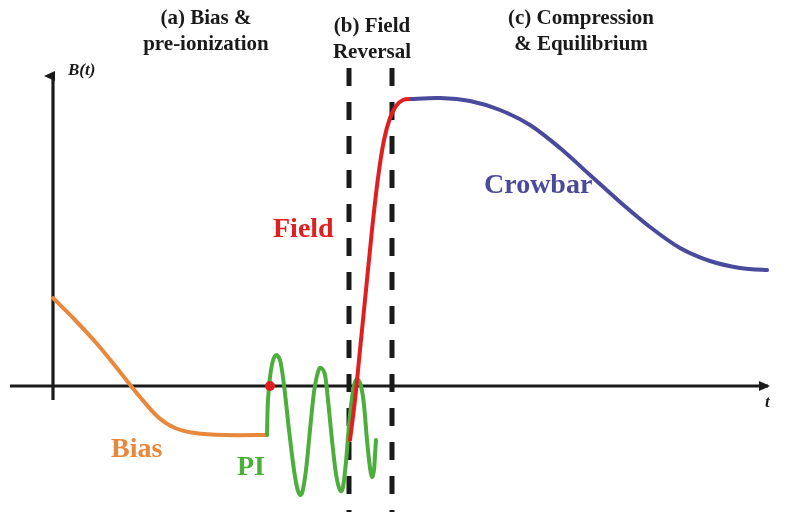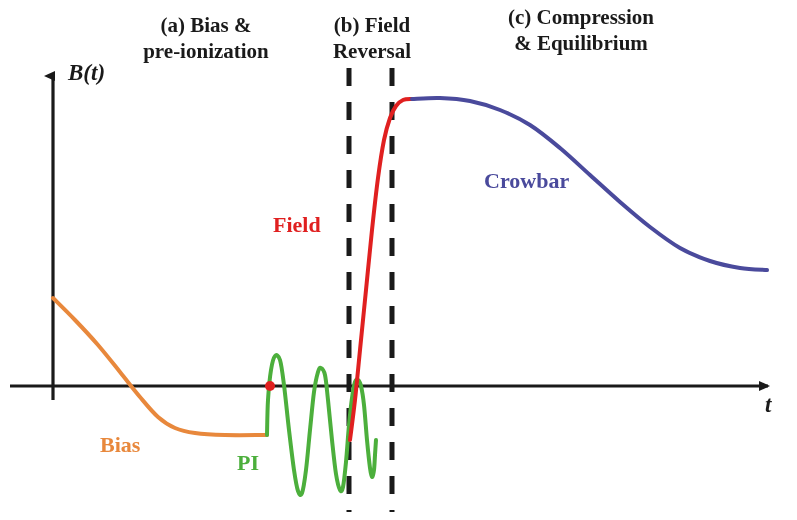--- a/index.html
+++ b/index.html
@@ -24,43 +24,43 @@
   .phase-header {
     position: absolute;
     text-align: center;
     font-family: "Liberation Serif", serif;
     font-weight: bold;
     font-size: 21px;
     line-height: 26px;
     color: #1a1a1a;
     white-space: pre-line;
   }
-  #phase-a { left: 108px; top: 4px; width: 196px; margin-top: 8px; }
+  #phase-a { left: 108px; top: 4px; width: 196px; }
   #phase-b { left: 306px; top: 12px; width: 132px; }
   #phase-c { left: 452px; top: 4px; width: 258px; }
 
   .curve-label {
     position: absolute;
     font-family: "Liberation Serif", serif;
     font-weight: bold;
     font-style: normal;
-    font-size: 22px;
+    font-size: 28px;
     white-space: nowrap;
   }
-  #label-bias { left: 100px; top: 432px; }
+  #label-bias { left: 111px; top: 432px; }
   #label-pi { left: 237px; top: 450px; }
   #label-main { left: 273px; top: 212px; }
   #label-crowbar { left: 484px; top: 168px; }
 
   .axis-label {
     position: absolute;
     font-family: "Liberation Serif", serif;
     font-weight: bold;
     font-style: italic;
-    font-size: 23px;
+    font-size: 17px;
     color: #1a1a1a;
   }
   #label-b { left: 68px; top: 60px; }
   #label-t { left: 765px; top: 392px; }
 </style>
 </head>
 <body>
 
 <svg id="figure" viewBox="0 0 797 520">
   <defs>

